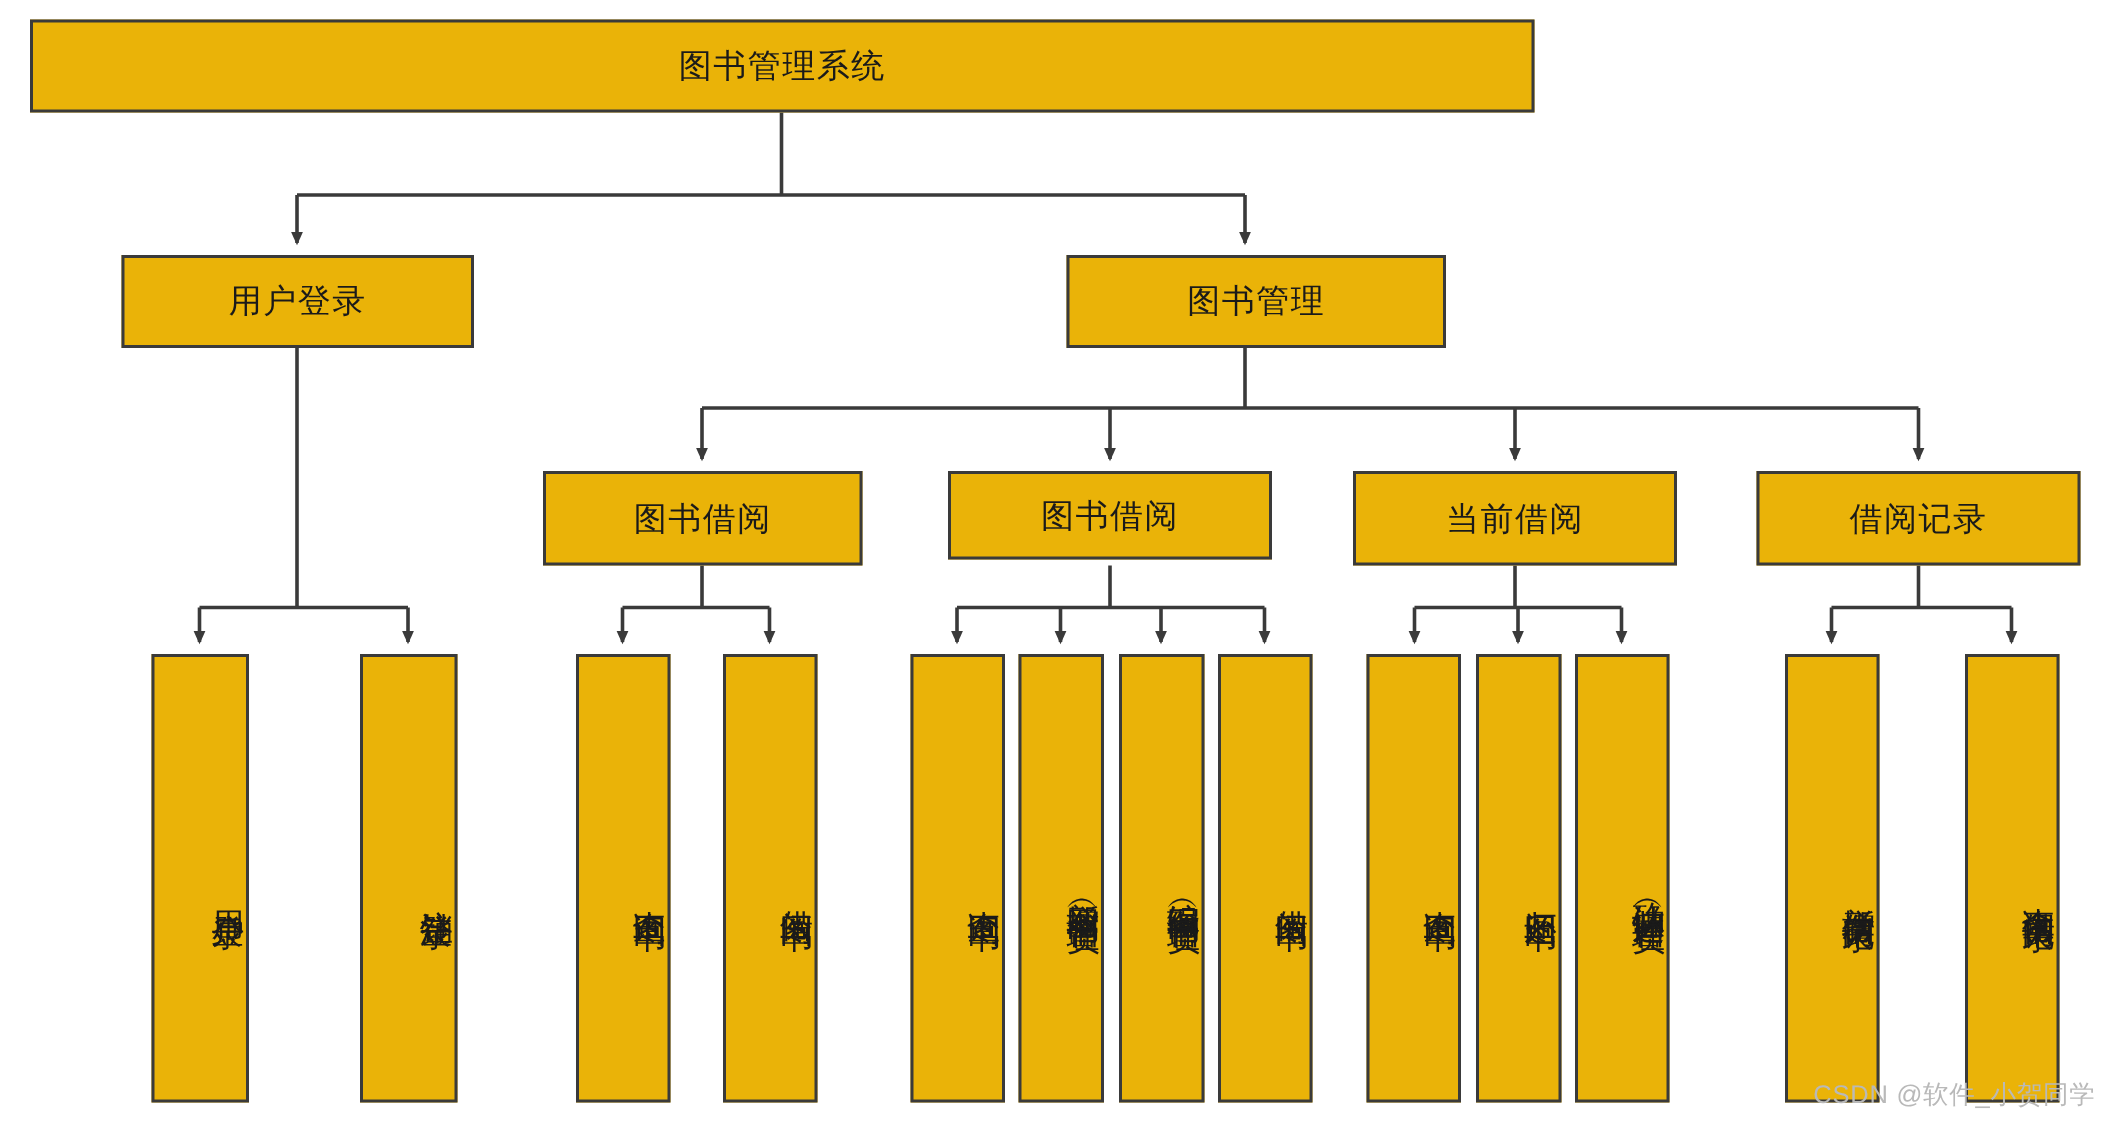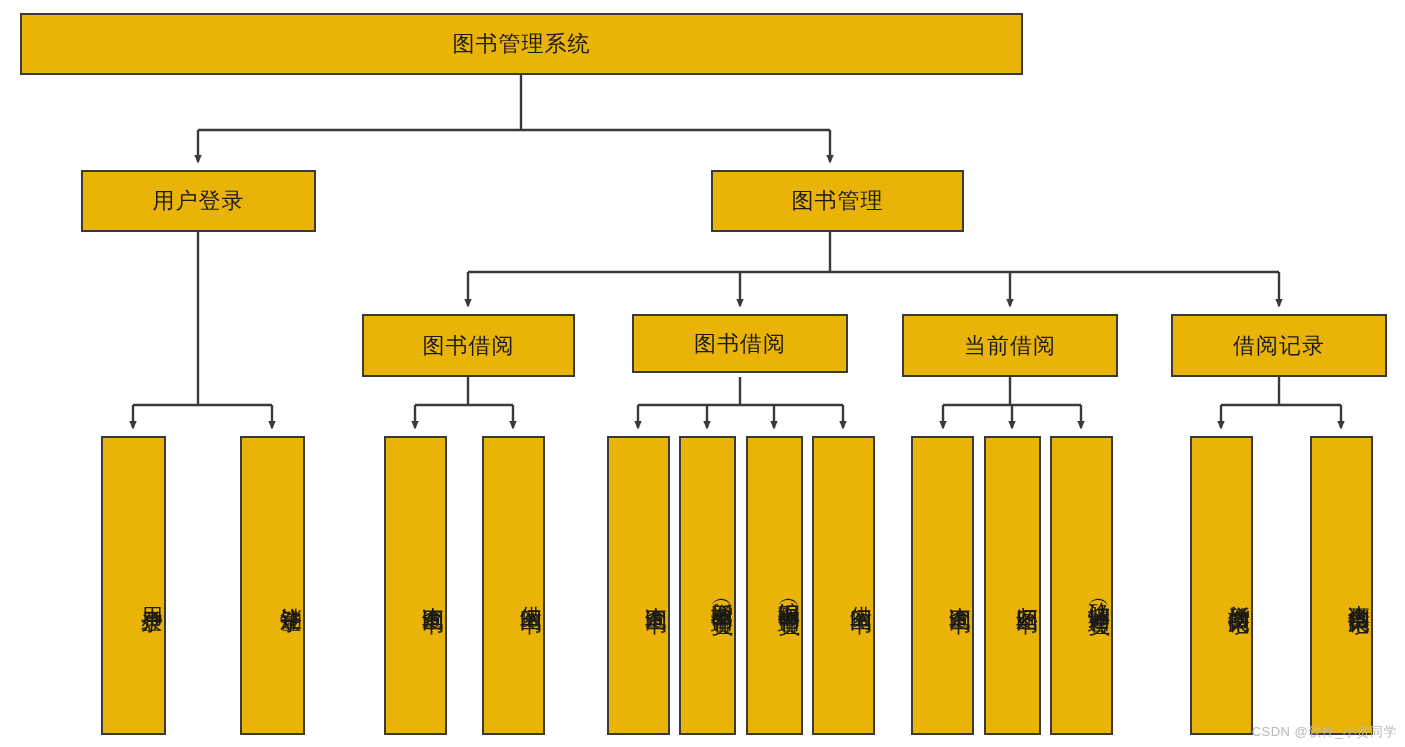--- a/index.html
+++ b/index.html
@@ -50,21 +50,21 @@
   .node.vert .vlabel {
     writing-mode: vertical-rl;
     text-orientation: upright;
     line-height: 1.08;
     white-space: nowrap;
   }
   .watermark {
     position: absolute;
     right: 8px;
     bottom: 6px;
-    font-size: 13px;
+    font-size: 17px;
     color: #b9b9b9;
     letter-spacing: 0.5px;
     white-space: nowrap;
   }
 </style>
 </head>
 <body>
 
 <div id="canvas">
 

